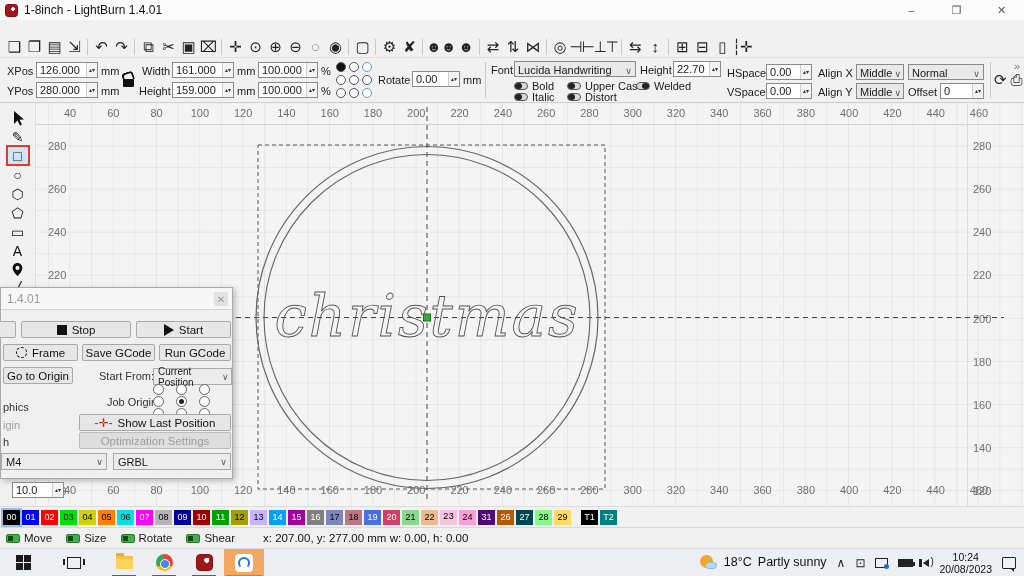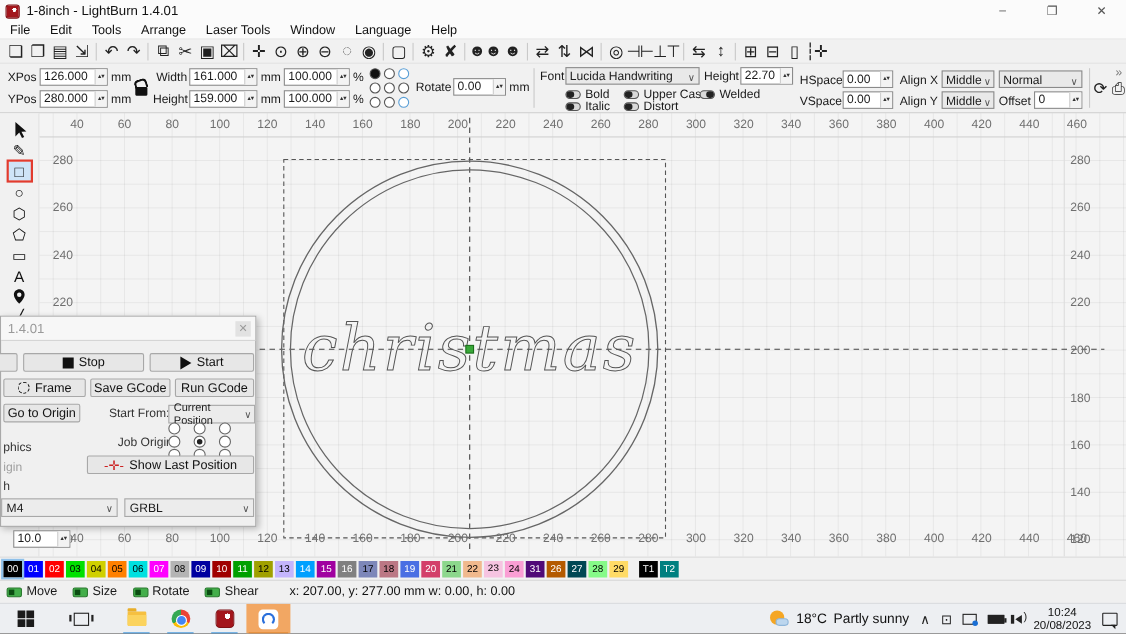--- a/index.html
+++ b/index.html
@@ -146,30 +146,20 @@
   <div id="titlebar">
     <div id="lb-logo"></div>
     <span class="ttl">1-8inch - LightBurn 1.4.01</span>
     <div class="winbtns">
       <div class="winbtn">–</div>
       <div class="winbtn">❐</div>
       <div class="winbtn">✕</div>
     </div>
   </div>
 
-  <div id="menubar">
-      <span class="menu-item">File</span>
-      <span class="menu-item">Edit</span>
-      <span class="menu-item">Tools</span>
-      <span class="menu-item">Arrange</span>
-      <span class="menu-item">Laser Tools</span>
-      <span class="menu-item">Window</span>
-      <span class="menu-item">Language</span>
-      <span class="menu-item">Help</span>
-    </div>
 
   <div id="toolbar1">
       <span class="tbi">❏</span>
       <span class="tbi">❐</span>
       <span class="tbi">▤</span>
       <span class="tbi">⇲</span>
       <span class="tbsep"></span>
       <span class="tbi">↶</span>
       <span class="tbi">↷</span>
       <span class="tbsep"></span>
@@ -467,20 +457,21 @@
         <span class="jo"></span>
         <span class="jo"></span>
       </div>
     <span class="ldfrag" style="top:113px">phics</span>
     <span class="ldfrag gray" style="top:131px">igin</span>
     <span class="ldfrag" style="top:148px">h</span>
     <div class="ldbtn" style="left:78px;top:126px;width:152px">
         <span class="slp-ico">-✛-</span>
         <span>Show Last Position</span>
       </div>
+    <div class="ldbtn dis" style="left:78px;top:144px;width:152px">Optimization Settings</div>
     <div class="lddd" style="left:0px;top:165px;width:106px">
         <span>M4</span>
         <span class="ddarr">∨</span>
       </div>
     <div class="lddd" style="left:112px;top:165px;width:118px">
         <span>GRBL</span>
         <span class="ddarr">∨</span>
       </div>
   </div>
 

